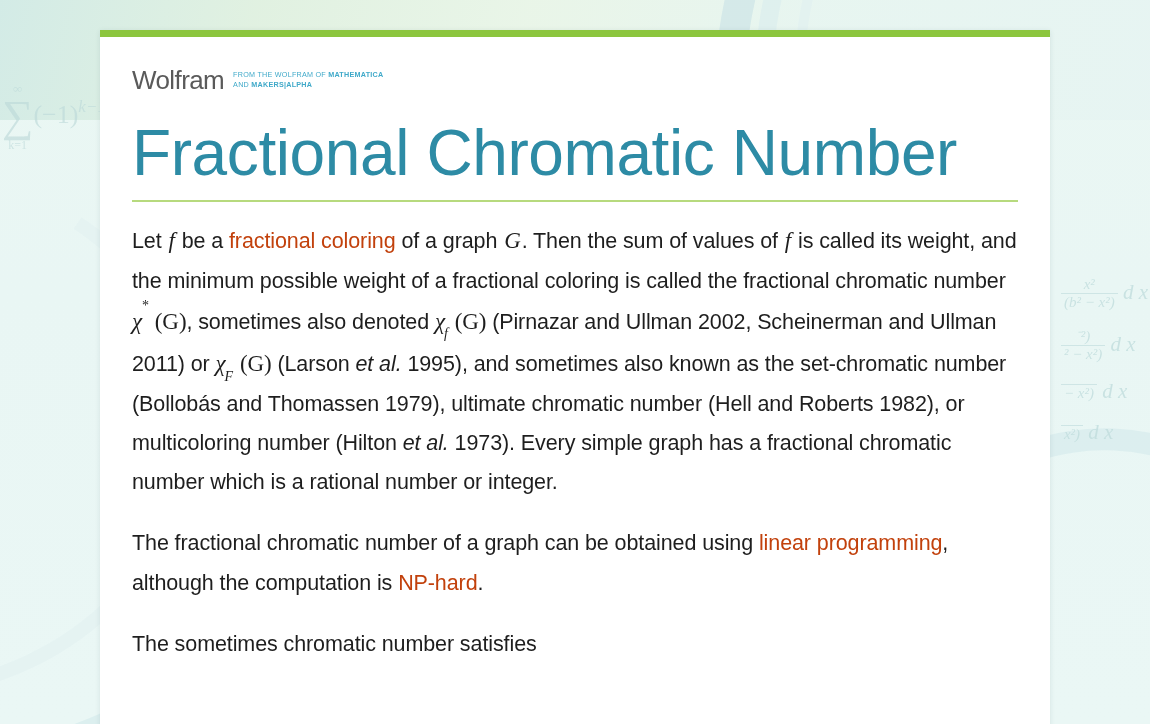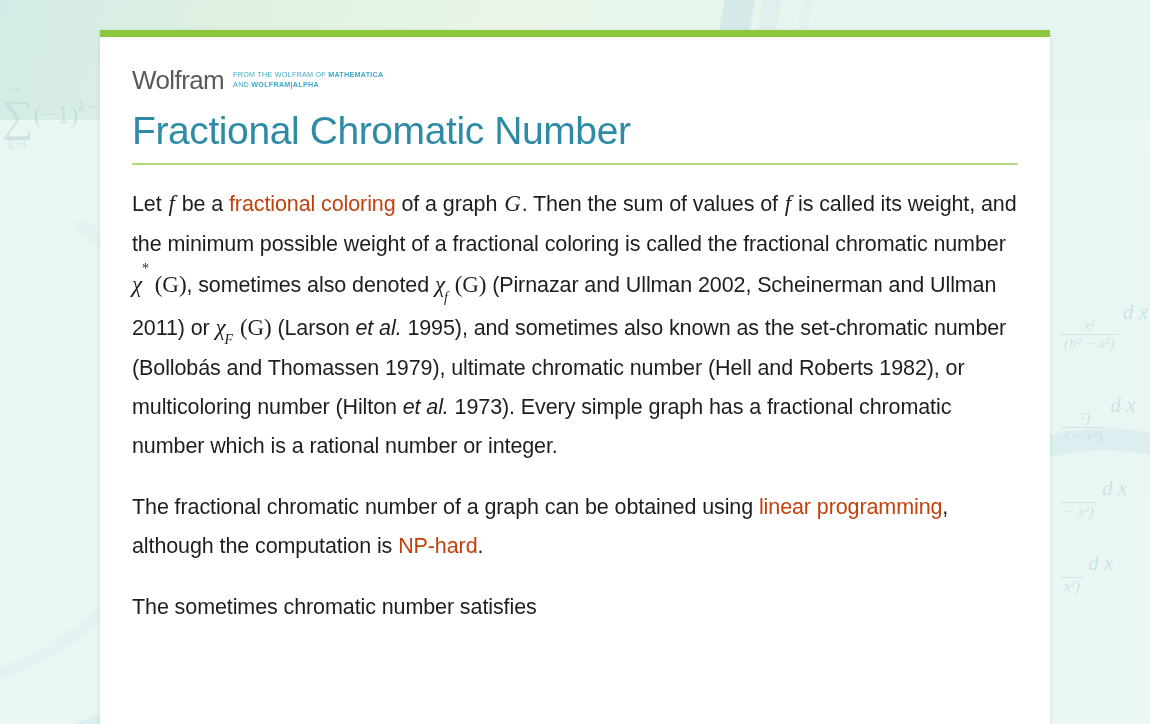--- a/index.html
+++ b/index.html
@@ -107,21 +107,20 @@
     margin-bottom: 16px;
     white-space: nowrap;
     opacity: .75;
   }
   .frac {
     display: inline-block;
     vertical-align: middle;
     text-align: center;
     font-size: 15px;
     line-height: 1.15;
-    margin-top: 41px;
   }
   .frac .num { border-bottom: 1px solid #c6e0e0; padding: 0 3px; display:block; }
   .frac .den { padding: 0 3px; display:block; }
 
   
   .card {
     position: absolute;
     left: 100px;
     top: 30px;
     width: 950px;
@@ -136,21 +135,21 @@
   }
   .card-inner {
     padding: 26px 32px 0 32px;
   }
 
   
   .logo-row {
     display: flex;
     align-items: flex-end;
     gap: 9px;
-    margin-bottom: 16px;
+    margin-bottom: 24px;
     height: 30px;
   }
   .logo-wolfram {
     font-size: 26px;
     color: #5a5a5a;
     letter-spacing: -0.6px;
     font-weight: 400;
     line-height: 1;
   }
   .logo-mathworld {
@@ -175,21 +174,21 @@
     color: #3fa9c9;
     line-height: 1.38;
     letter-spacing: .25px;
     padding-bottom: 3px;
     white-space: nowrap;
   }
   .logo-tag b { font-weight: 700; }
 
   
   .page-title {
-    font-size: 39px;
+    font-size: 64px;
     color: #2d8ba5;
     font-weight: 400;
     letter-spacing: -0.4px;
     line-height: 1.14;
     margin: 14px 0 10px 0;
   }
   .title-rule {
     border: 0;
     border-top: 2px solid #b7da7e;
     margin: 0 0 18px 0;
@@ -270,21 +269,21 @@
 </div>
 
 <div class="card">
   <div class="card-topbar"></div>
   <div class="card-inner">
 
     <div class="logo-row">
       <span class="logo-wolfram">Wolfram</span>
       <span class="logo-tag">
         <span><span>FROM THE WOLFRAM OF </span><b>MATHEMATICA</b></span><br>
-        <span><span>AND </span><b>WOLFRAM|ALPHA</b></span>
+        <span><span>AND </span><b>MAKERS|ALPHA</b></span>
       </span>
     </div>
 
     <h1 class="page-title">Fractional Chromatic Number</h1>
     <hr class="title-rule">
 
     <div class="body-text">
 
       <p><span>Let </span><span class="mathvar">f</span><span> be a </span><a href="#" class="xlink">fractional coloring</a><span> of a graph </span><span class="mathvar">G</span><span>. Then the sum of values of </span><span class="mathvar">f</span><span> is called its weight, and the minimum possible weight of a fractional coloring is called the fractional chromatic number </span><span class="mathsym"><span>χ</span><sup>*</sup></span> <span class="mathparen">(G)</span><span>, sometimes also denoted </span><span class="mathsym"><span>χ</span><sub>f</sub></span> <span class="mathparen">(G)</span><span> (Pirnazar and Ullman 2002, Scheinerman and Ullman 2011) or </span><span class="mathsym"><span>χ</span><sub>F</sub></span> <span class="mathparen">(G)</span><span> (Larson </span><span class="ital">et al.</span><span> 1995), and sometimes also known as the set-chromatic number (Bollobás and Thomassen 1979), ultimate chromatic number (Hell and Roberts 1982), or multicoloring number (Hilton </span><span class="ital">et al.</span><span> 1973). Every simple graph has a fractional chromatic number which is a rational number or integer.</span></p>
 

